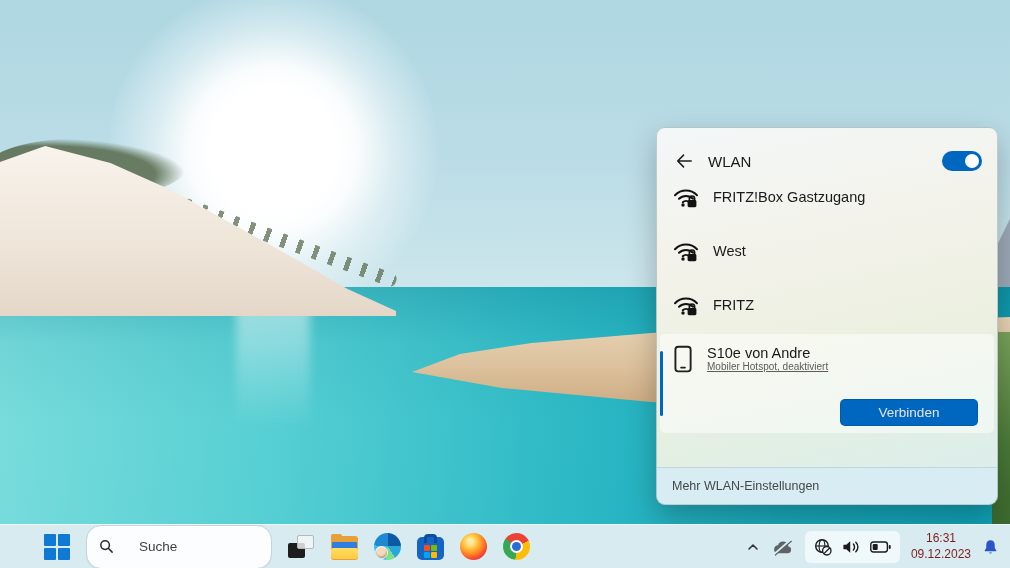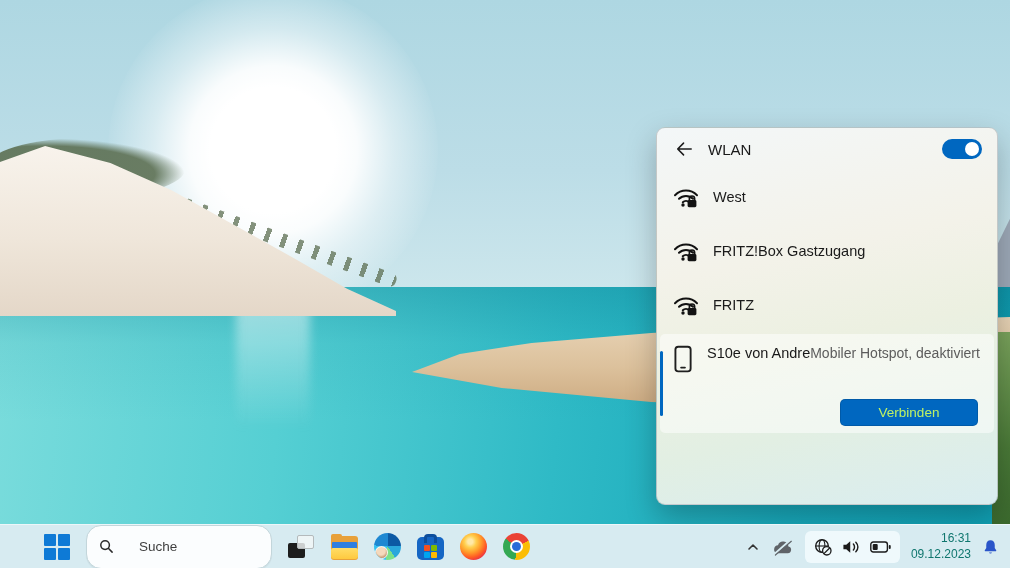--- a/index.html
+++ b/index.html
@@ -30,40 +30,40 @@
   .reeds { left:412px; top:312px; width:598px; height:100px;
          background:linear-gradient(180deg,#ead7ba 0%,#dcc19c 55%,#cba87e 100%);
          clip-path:polygon(0 60%,8% 42%,20% 31%,40% 21%,65% 12%,100% 5%,100% 100%,70% 97%,40% 90%,15% 76%); }
   .bank-right { left:992px; top:332px; width:18px; height:192px;
          background:linear-gradient(180deg,#7aa35c 0%,#4a7a38 60%,#3b6a2e 100%); }
 
   
   .wlan-panel { position:absolute; left:656px; top:127px; width:342px; height:378px; border-radius:9px;
         background:linear-gradient(168deg,#f3f7f8 0%,#f3f2e9 35%,#ecf0e1 55%,#e2efe3 75%,#d9edf0 100%);
         border:1px solid rgba(90,100,110,.30); box-shadow:0 12px 30px rgba(0,0,0,.25); z-index:40; overflow:hidden; }
-  .panel-header { height:42px; display:flex; align-items:center; padding:0 15px 0 15px; gap:12px; }
+  .panel-header { height:42px; display:flex; align-items:center; padding:0 15px 0 15px; gap:12px;margin-top:12px; }
   .back-btn { background:none; border:none; width:24px; height:24px; display:flex; align-items:center; justify-content:center; cursor:pointer; }
   .panel-title { font-size:15px; color:#191919; }
   .toggle { margin-left:auto; width:40px; height:20px; border-radius:10px; background:#0067c0; position:relative; cursor:pointer; }
   .toggle .knob { position:absolute; right:3px; top:3px; width:14px; height:14px; border-radius:50%; background:#ffffff; }
 
   .network-list { position:absolute; top:42px; left:0; right:0; bottom:0; overflow:hidden; }
   .net-row { height:54px; display:flex; align-items:center; gap:13px; padding:0 15px; cursor:pointer; }
   .net-name { font-size:14.5px; color:#1a1a1a; }
 
   .device-item { position:relative; margin:2px 3px 0 3px; height:99px; border-radius:5px;
         background:rgba(255,255,255,.50); cursor:pointer; }
   .accent-bar { position:absolute; left:0px; top:17px; bottom:17px; width:3px; border-radius:2px; background:#0067c0; }
   .device-row { display:flex; gap:14px; padding:10px 12px 0 14px; align-items:flex-start; }
-  .device-texts { display:flex; flex-direction:row; gap:0; padding-top:1px; }
+  .device-texts { display:flex; flex-direction:column; gap:0; padding-top:1px; }
   .device-name { font-size:14.5px; color:#191919; }
-  .device-status { font-size:14px; color:#5c5c5c; }
+  .device-status { font-size:10px; color:#5c5c5c;text-decoration:underline; }
   .device-actions { position:absolute; right:16px; bottom:7px; }
   .connect-btn { width:138px; height:27px; border:1px solid rgba(0,0,0,.12); border-radius:5px; background:#0067c0;
-        color:#bef264; font-size:13.5px; font-family:inherit; cursor:pointer; }
+        color:#e5e5e5; font-size:13.5px; font-family:inherit; cursor:pointer; }
 
   .panel-footer { position:absolute; left:0; right:0; bottom:0; height:37px; z-index:5;
         background:rgba(215,237,243,.93); border-top:1px solid rgba(0,0,0,.10);
         display:flex; align-items:center; padding:0 15px; font-size:12.5px; color:#474747; cursor:pointer;
         border-radius:0 0 9px 9px; }
 
   
   .taskbar { position:absolute; left:0; bottom:0; width:1010px; height:44px; background:#d7ebf1;
         border-top:1px solid rgba(255,255,255,.55); z-index:60; display:flex; align-items:center; }
   .tb-left { display:flex; align-items:center; gap:16px; margin-left:44px; }
@@ -105,21 +105,21 @@
         background:conic-gradient(from -55deg, #ea4335 0 120deg, #fbbd05 120deg 240deg, #34a853 240deg 360deg); }
   .icon-chrome::before { content:""; position:absolute; left:50%; top:50%; width:13px; height:13px; margin:-6.5px 0 0 -6.5px;
         border-radius:50%; background:#ffffff; }
   .icon-chrome::after { content:""; position:absolute; left:50%; top:50%; width:9px; height:9px; margin:-4.5px 0 0 -4.5px;
         border-radius:50%; background:#2a6bd8; }
 
   .tb-right { margin-left:auto; display:flex; align-items:center; gap:11px; padding-right:11px; height:100%; }
   .tray-btn { display:flex; align-items:center; justify-content:center; cursor:pointer; }
   .quickset-group { display:flex; align-items:center; gap:10px; padding:7px 9px; border-radius:6px;
         background:rgba(243,252,254,.85); cursor:pointer; }
-  .clock-block { text-align:right; font-size:12px; color:#0f766e; line-height:1.3; cursor:pointer; }
+  .clock-block { text-align:center; font-size:12px; color:#7f1d1d; line-height:1.3; cursor:pointer; }
 </style>
 </head>
 <body>
 
 <div class="desktop">
 
   <div class="wp sky"></div>
   <div class="wp sun"></div>
   <div class="wp mountains-right"></div>
   <div class="wp water"></div>
@@ -147,33 +147,33 @@
 
       <div class="net-row">
         <svg width="28" height="24" viewBox="0 0 28 24">
           <path d="M3 10.2 A15.5 15.5 0 0 1 25 10.2 M7 13.8 A10 10 0 0 1 21 13.8 M10.8 17.2 A4.6 4.6 0 0 1 17.2 17.2" fill="none" stroke="#121212" stroke-width="2" stroke-linecap="round"></path>
           <circle cx="11" cy="20" r="1.7" fill="#121212"></circle>
           <g transform="translate(15,10)">
               <path d="M2.4 5 V3.6 a2.6 2.6 0 0 1 5.2 0 V5" fill="none" stroke="#121212" stroke-width="1.7"></path>
               <rect x="0.6" y="5" width="8.8" height="7.2" rx="1.4" fill="#121212"></rect>
             </g>
         </svg>
-        <span class="net-name">West</span>
+        <span class="net-name">FRITZ!Box Gastzugang</span>
       </div>
 
       <div class="net-row">
         <svg width="28" height="24" viewBox="0 0 28 24">
           <path d="M3 10.2 A15.5 15.5 0 0 1 25 10.2 M7 13.8 A10 10 0 0 1 21 13.8 M10.8 17.2 A4.6 4.6 0 0 1 17.2 17.2" fill="none" stroke="#121212" stroke-width="2" stroke-linecap="round"></path>
           <circle cx="11" cy="20" r="1.7" fill="#121212"></circle>
           <g transform="translate(15,10)">
               <path d="M2.4 5 V3.6 a2.6 2.6 0 0 1 5.2 0 V5" fill="none" stroke="#121212" stroke-width="1.7"></path>
               <rect x="0.6" y="5" width="8.8" height="7.2" rx="1.4" fill="#121212"></rect>
             </g>
         </svg>
-        <span class="net-name">FRITZ!Box Gastzugang</span>
+        <span class="net-name">West</span>
       </div>
 
       <div class="net-row">
         <svg width="28" height="24" viewBox="0 0 28 24">
           <path d="M3 10.2 A15.5 15.5 0 0 1 25 10.2 M7 13.8 A10 10 0 0 1 21 13.8 M10.8 17.2 A4.6 4.6 0 0 1 17.2 17.2" fill="none" stroke="#121212" stroke-width="2" stroke-linecap="round"></path>
           <circle cx="11" cy="20" r="1.7" fill="#121212"></circle>
           <g transform="translate(15,10)">
               <path d="M2.4 5 V3.6 a2.6 2.6 0 0 1 5.2 0 V5" fill="none" stroke="#121212" stroke-width="1.7"></path>
               <rect x="0.6" y="5" width="8.8" height="7.2" rx="1.4" fill="#121212"></rect>
             </g>
@@ -193,20 +193,23 @@
             <span class="device-status">Mobiler Hotspot, deaktiviert</span>
           </div>
         </div>
         <div class="device-actions">
           <button class="connect-btn">Verbinden</button>
         </div>
       </div>
 
     </div>
 
+    <div class="panel-footer">
+      <span>Mehr WLAN-Einstellungen</span>
+    </div>
   </div>
 
   <div class="taskbar">
     <div class="tb-left">
       <div class="start-btn">
         <span></span>
           <span></span>
           <span></span>
           <span></span>
       </div>

